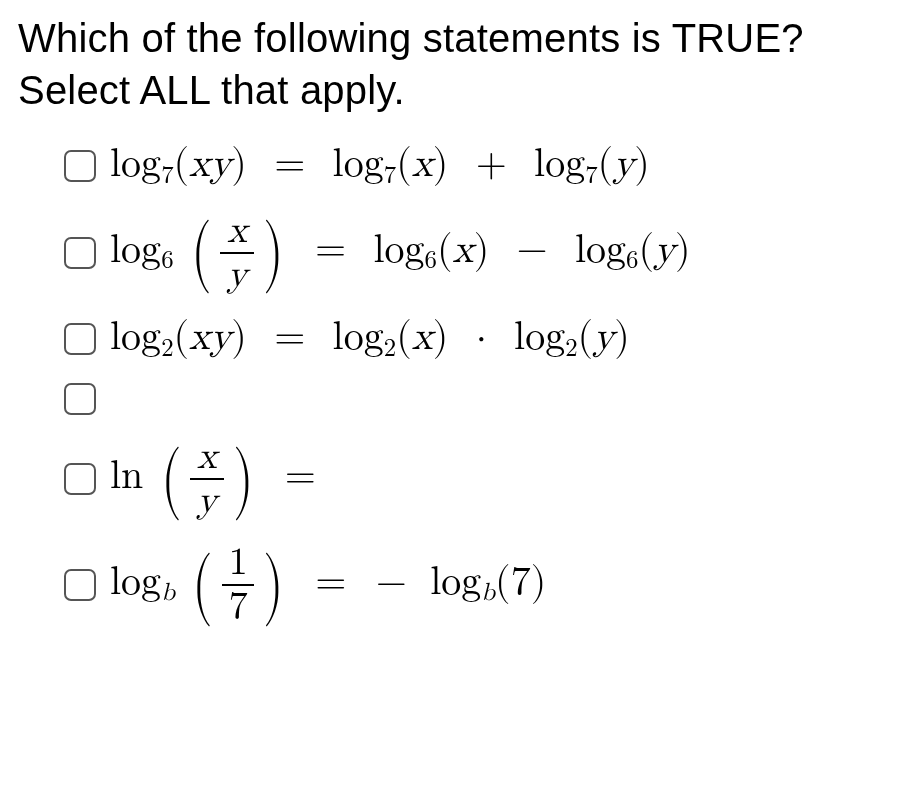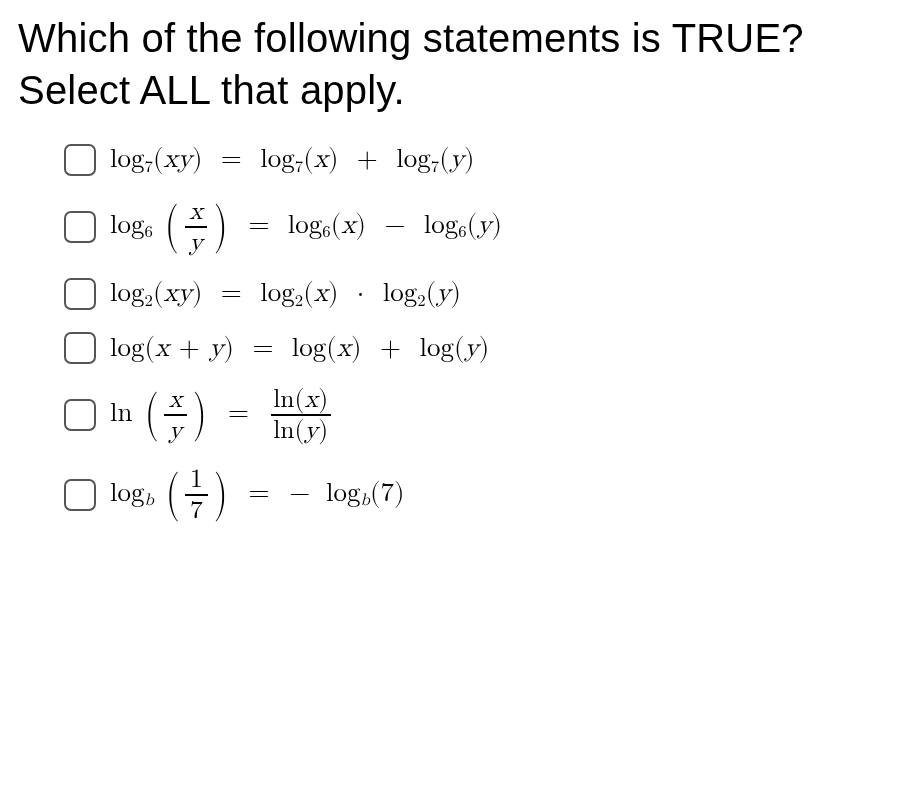--- a/index.html
+++ b/index.html
@@ -32,21 +32,21 @@
     width: 28px;
     height: 28px;
     border: 2.5px solid #555;
     border-radius: 7px;
     flex: 0 0 auto;
     margin-right: 14px;
     background: #fff;
   }
   .math {
     font-family: "Cambria Math", "Latin Modern Math", "STIX Two Math", Georgia, serif;
-    font-size: 27px;
+    font-size: 40px;
     line-height: 1;
     white-space: nowrap;
   }
   
   .sub {
     font-size: 0.62em;
     vertical-align: -0.28em;
   }
   .fn { font-style: normal; }
   .var { font-style: italic; }
@@ -133,48 +133,36 @@
         <span class="fn">log</span><span class="sub">2</span><span>(</span><span class="var">xy</span><span>)</span>
         <span class="eq">=</span>
         <span class="fn">log</span><span class="sub">2</span><span>(</span><span class="var">x</span><span>)</span>
         <span class="dot">·</span>
         <span class="fn">log</span><span class="sub">2</span><span>(</span><span class="var">y</span><span>)</span>
       </span>
     </div>
 
     <div class="option">
       <div class="checkbox"></div>
-      <span class="math">
-        <span class="fn">log</span><span>(</span><span class="var">x</span><span class="plus">+</span><span class="var">y</span><span>)</span>
-        <span class="eq">=</span>
-        <span class="fn">log</span><span>(</span><span class="var">x</span><span>)</span>
-        <span class="plus">+</span>
-        <span class="fn">log</span><span>(</span><span class="var">y</span><span>)</span>
-      </span>
     </div>
 
     <div class="option">
       <div class="checkbox"></div>
       <span class="math">
         <span class="fn">ln</span>
         <span class="bigparen">
           <span class="p">(</span>
           <span class="frac">
             <span class="num var">x</span>
             <span class="bar"></span>
             <span class="den var">y</span>
           </span>
           <span class="p">)</span>
         </span>
         <span class="eq">=</span>
-        <span class="frac wide" style="vertical-align:middle;">
-          <span class="num"><span class="fn">ln(</span><span class="var">x</span><span>)</span></span>
-          <span class="bar"></span>
-          <span class="den"><span class="fn">ln(</span><span class="var">y</span><span>)</span></span>
-        </span>
       </span>
     </div>
 
     <div class="option">
       <div class="checkbox"></div>
       <span class="math">
         <span class="fn">log</span><span class="sub var">b</span>
         <span class="bigparen">
           <span class="p">(</span>
           <span class="frac">

